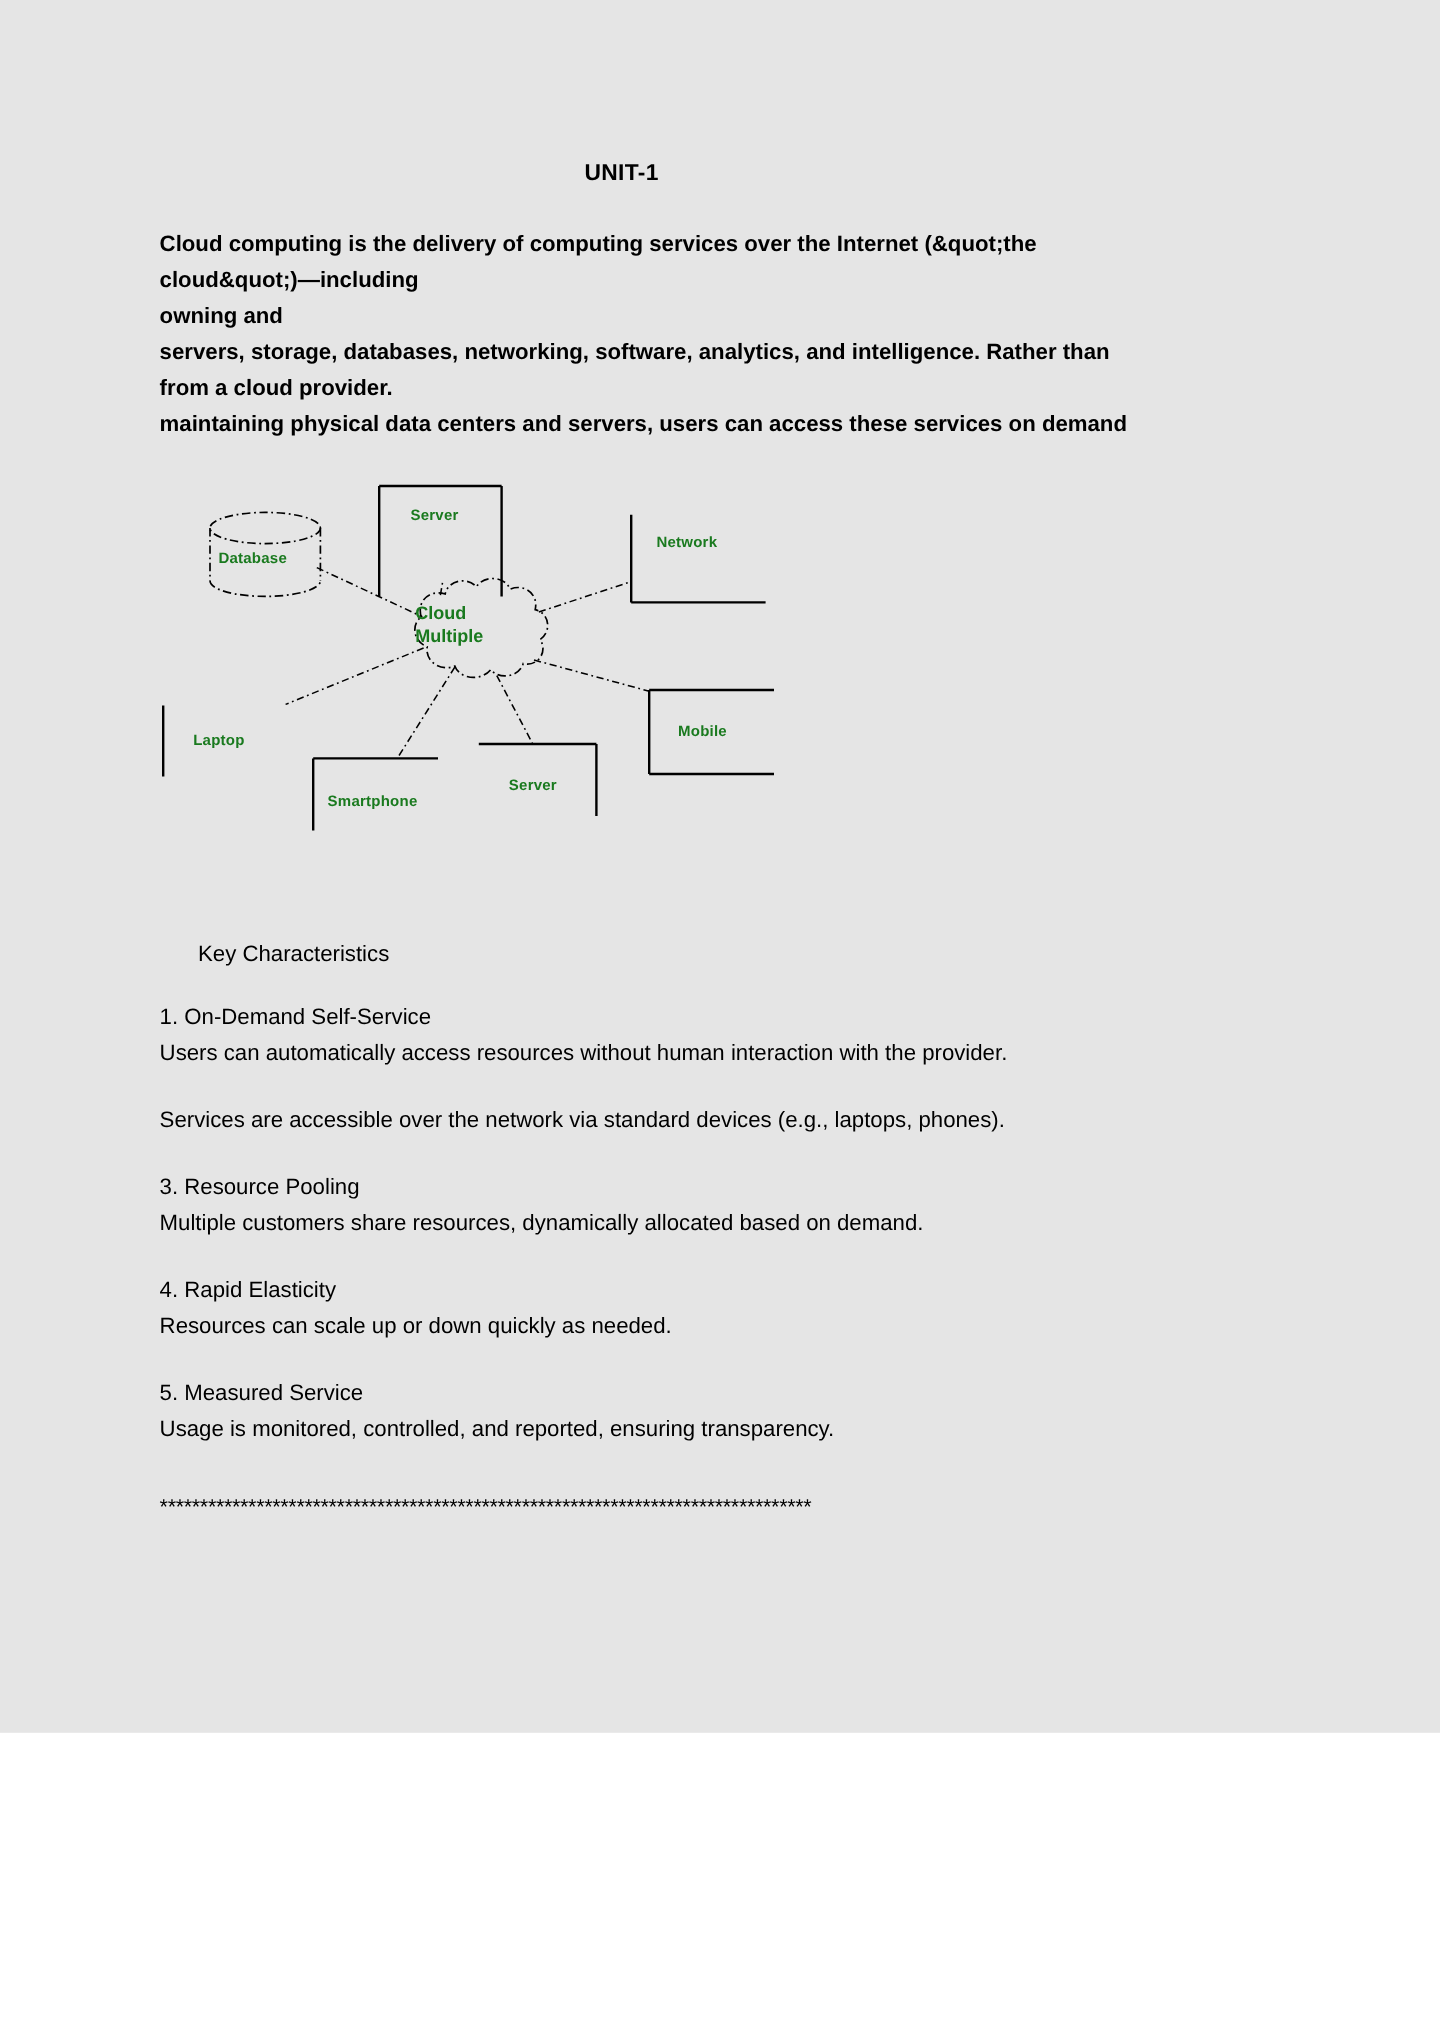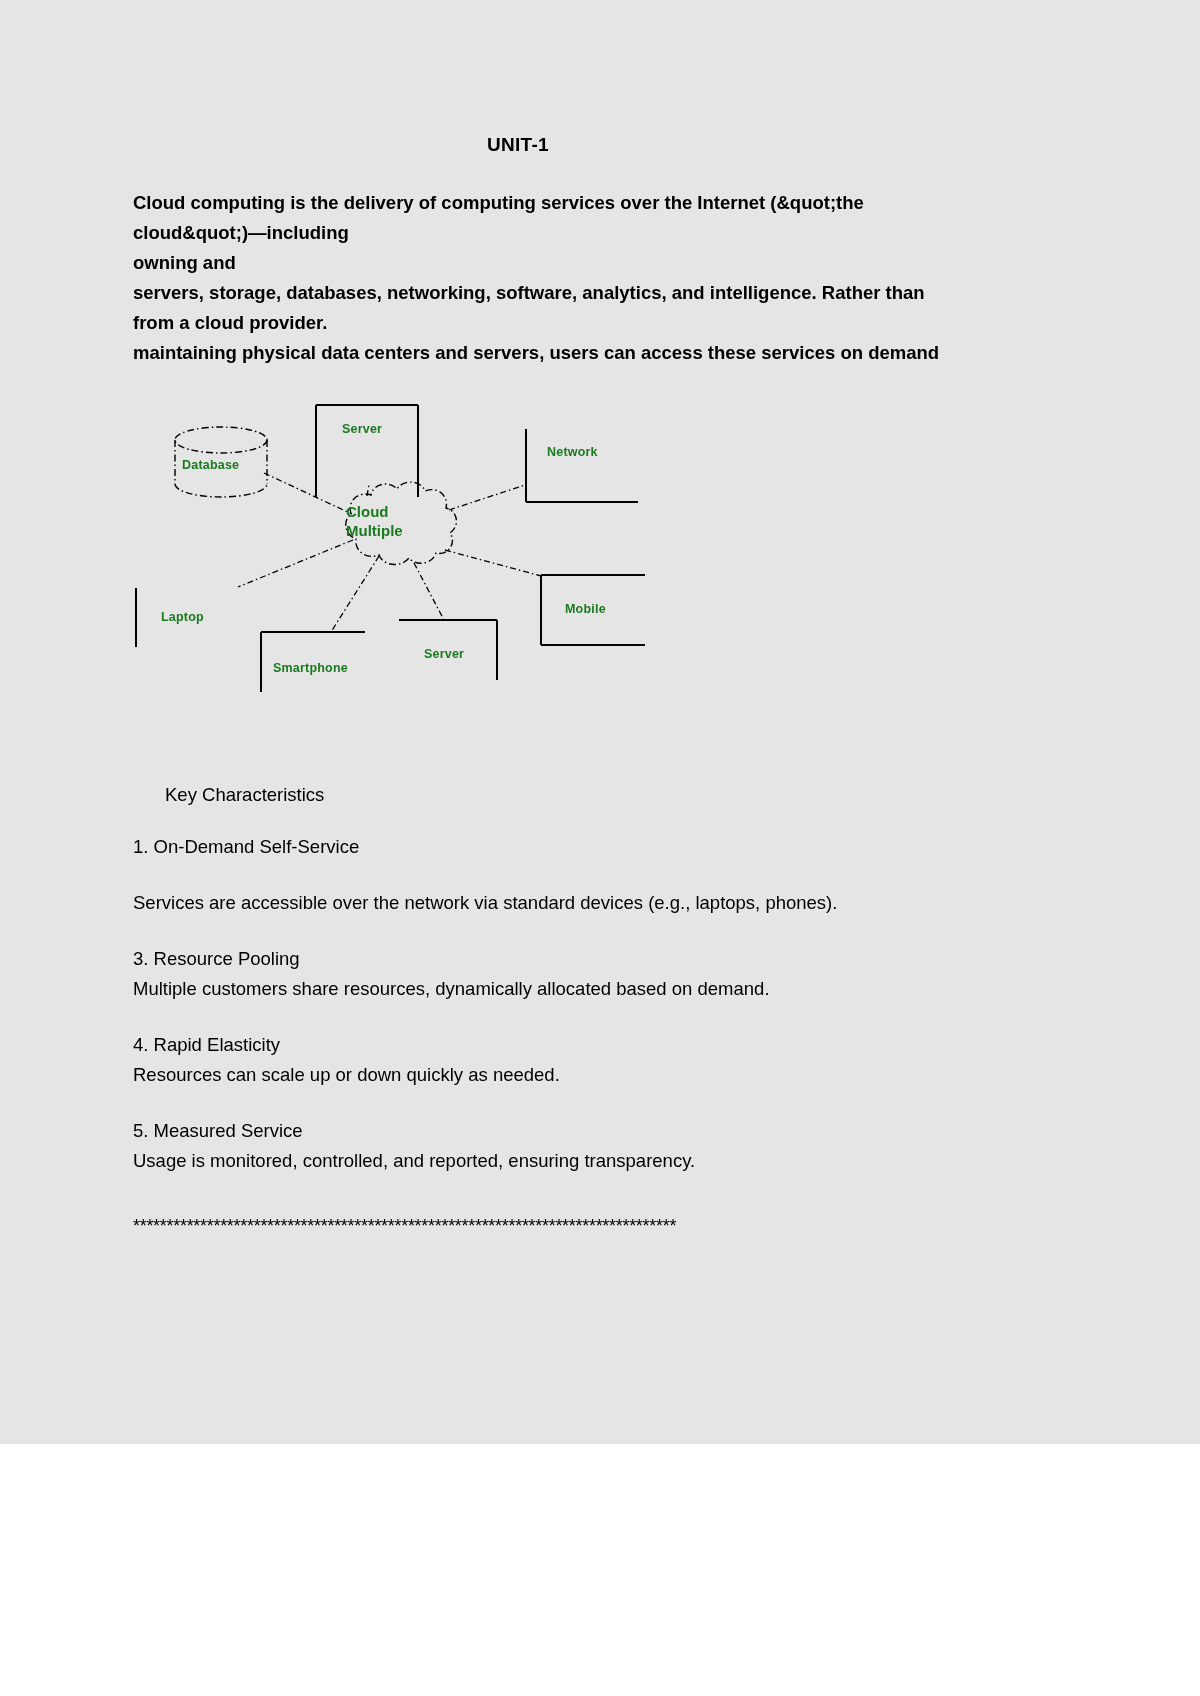--- a/index.html
+++ b/index.html
@@ -190,20 +190,21 @@
       <div class="cloud-label" style="left:213px; top:110px; width:120px;">
         <span>Cloud</span><br>
         <span>Multiple</span>
       </div>
     </div>
 
     <div class="kc-title">Key Characteristics</div>
 
     <div class="kc-item">
       <p class="kc-head">1. On-Demand Self-Service</p>
+      <p class="kc-body">Users can automatically access resources without human interaction with the provider.</p>
     </div>
 
     <div class="kc-item">
       <p class="kc-body">Services are accessible over the network via standard devices (e.g., laptops, phones).</p>
     </div>
 
     <div class="kc-item">
       <p class="kc-head">3. Resource Pooling</p>
       <p class="kc-body">Multiple customers share resources, dynamically allocated based on demand.</p>
     </div>

